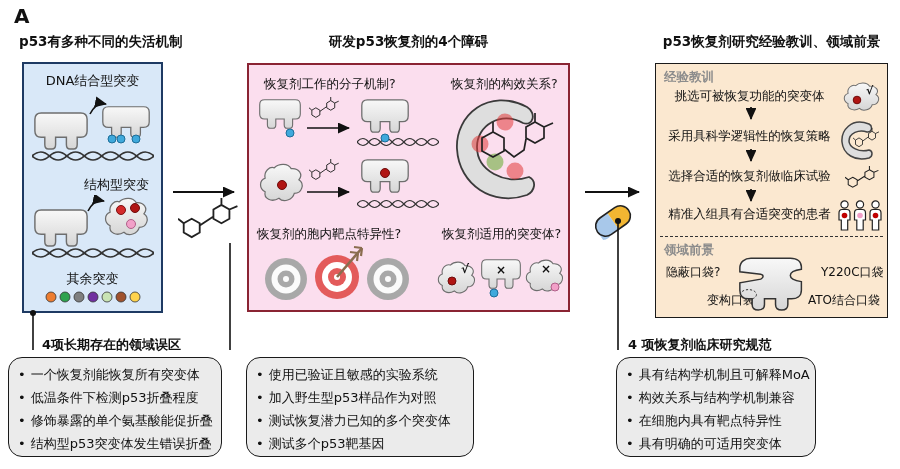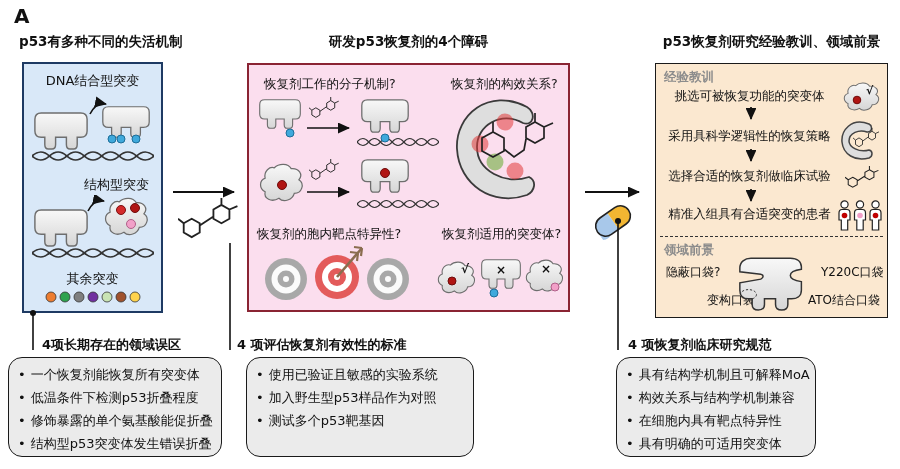--- a/index.html
+++ b/index.html
@@ -236,25 +236,25 @@
   <div class="gray-title" style="left:42px;top:336px;">4项长期存在的领域误区</div>
   <div class="gray-box" style="left:8px;top:357px;width:214px;height:100px;">
     <ul>
       <li>一个恢复剂能恢复所有突变体</li>
       <li>低温条件下检测p53折叠程度</li>
       <li>修饰暴露的单个氨基酸能促折叠</li>
       <li>结构型p53突变体发生错误折叠</li>
     </ul>
   </div>
 
-  <div class="gray-title" style="left:237px;top:336px;">4 项评估恢复剂有效性的标准</div>
   <div class="gray-box" style="left:246px;top:357px;width:228px;height:100px;">
     <ul>
       <li>使用已验证且敏感的实验系统</li>
       <li>加入野生型p53样品作为对照</li>
+      <li>测试恢复潜力已知的多个突变体</li>
       <li>测试多个p53靶基因</li>
     </ul>
   </div>
 
   <div class="gray-title" style="left:628px;top:336px;">4 项恢复剂临床研究规范</div>
   <div class="gray-box" style="left:616px;top:357px;width:200px;height:100px;">
     <ul>
       <li>具有结构学机制且可解释MoA</li>
       <li>构效关系与结构学机制兼容</li>
       <li>在细胞内具有靶点特异性</li>

